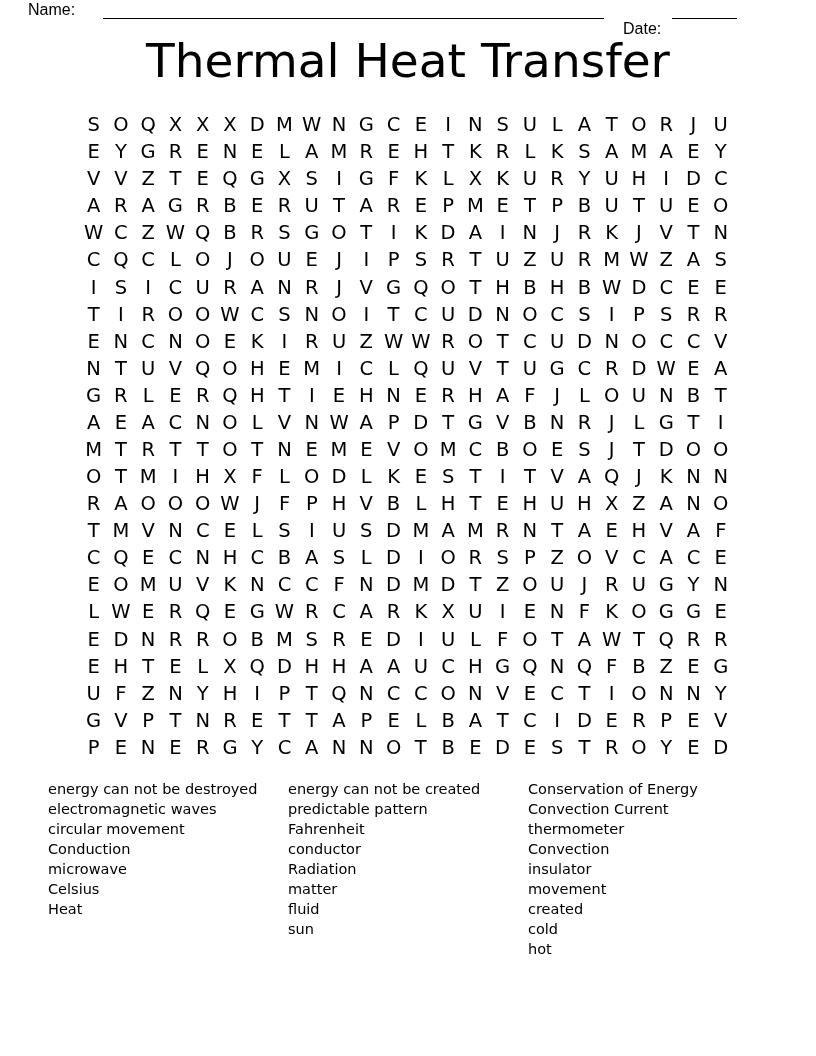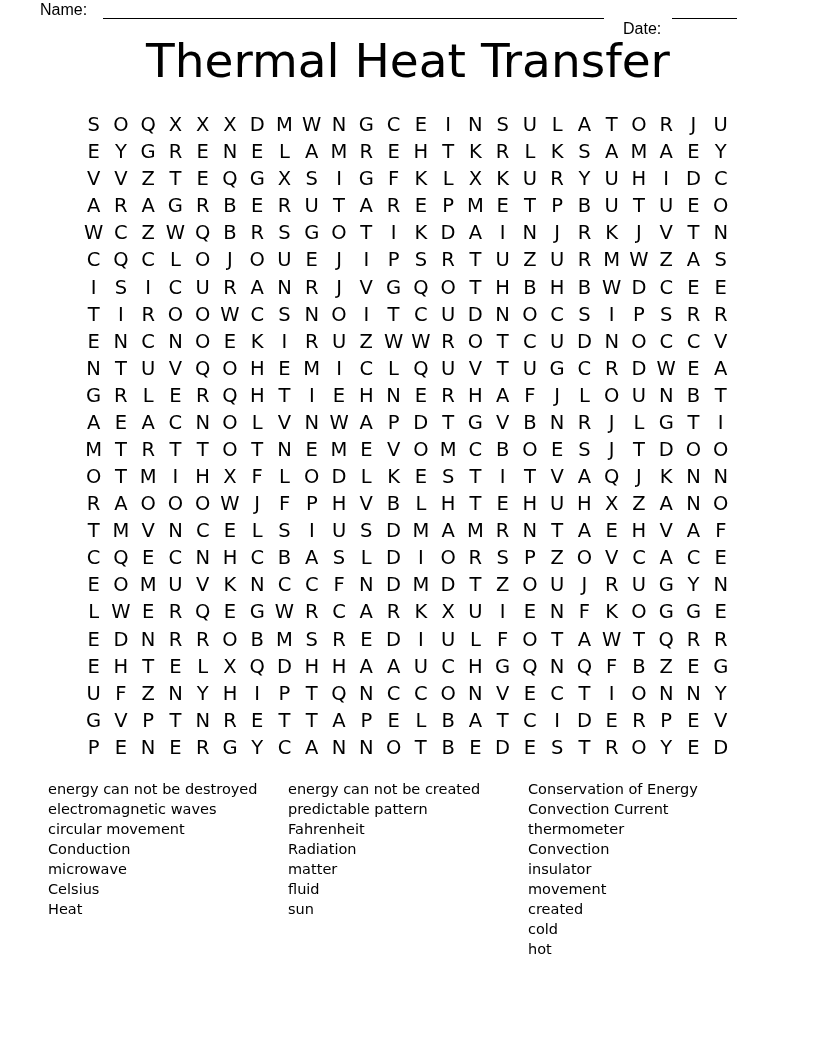--- a/index.html
+++ b/index.html
@@ -8,21 +8,21 @@
     background: #ffffff; color: #000000;
     font-family: "DejaVu Sans", sans-serif;
     position: relative; overflow: hidden;
   }
   
   .hdr-label {
     position: absolute; top: 1px;
     font-family: "Liberation Sans", sans-serif;
     font-size: 16px; color: #000;
   }
-  #name-label { left: 40px; text-align: center; }
+  #name-label { left: 28px; text-align: center; }
   #date-label { left: 623px; margin-top: 19px; }
   .hdr-line {
     position: absolute; top: 0; height: 18px;
     border-bottom: 1.5px solid #000;
   }
   #name-line { left: 103px; width: 501px; }
   #date-line { left: 672px; width: 65px; }
   
   #title {
     position: absolute; top: 36px; left: 0; width: 816px;
@@ -647,20 +647,21 @@
       <div class="word-item">circular movement</div>
       <div class="word-item">Conduction</div>
       <div class="word-item">microwave</div>
       <div class="word-item">Celsius</div>
       <div class="word-item">Heat</div>
     </div>
   <div id="word-col-2" class="word-col">
       <div class="word-item">energy can not be created</div>
       <div class="word-item">predictable pattern</div>
       <div class="word-item">Fahrenheit</div>
+      <div class="word-item">conductor</div>
       <div class="word-item">Radiation</div>
       <div class="word-item">matter</div>
       <div class="word-item">fluid</div>
       <div class="word-item">sun</div>
     </div>
   <div id="word-col-3" class="word-col">
       <div class="word-item">Conservation of Energy</div>
       <div class="word-item">Convection Current</div>
       <div class="word-item">thermometer</div>
       <div class="word-item">Convection</div>

